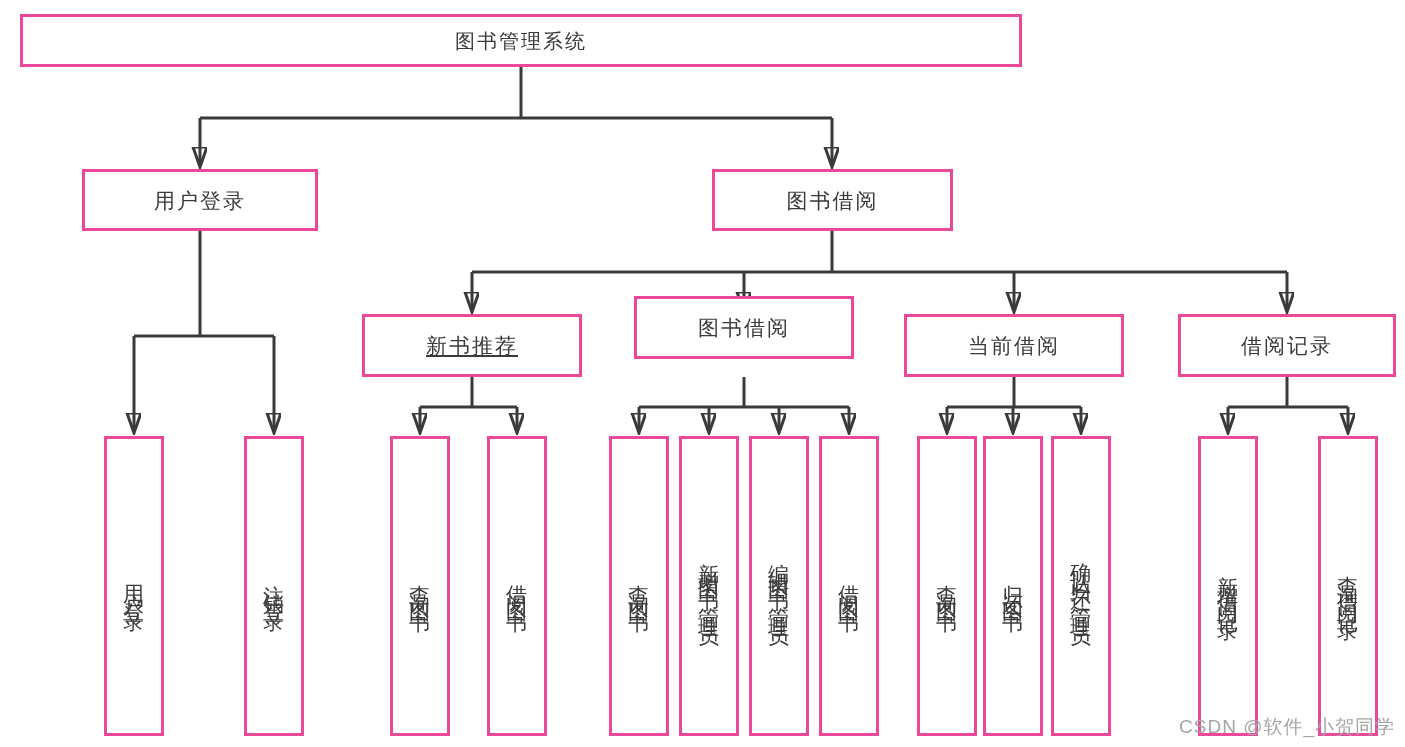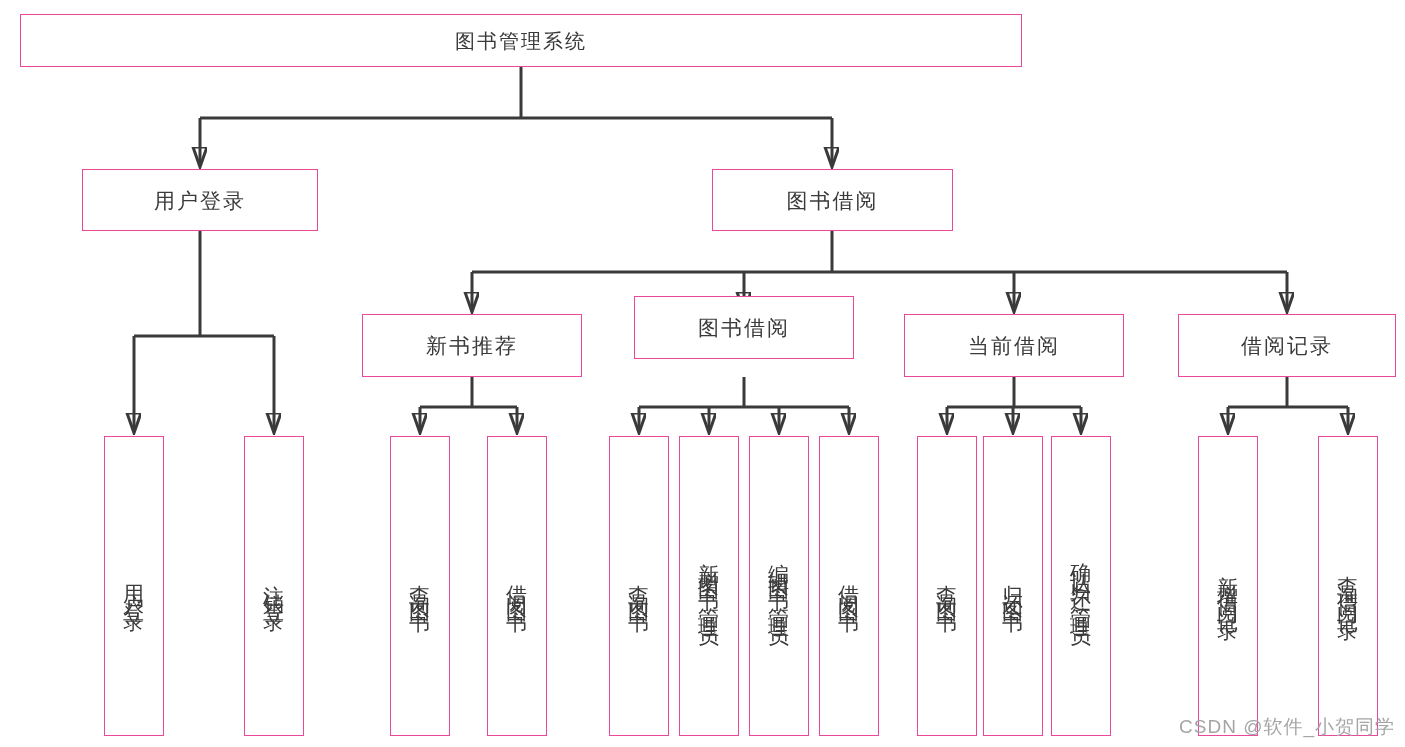--- a/index.html
+++ b/index.html
@@ -10,21 +10,21 @@
     background: #ffffff;
     font-family: "Liberation Sans", sans-serif;
     overflow: hidden;
   }
   .wires { position: absolute; left: 0; top: 0; }
   .wires path { stroke: #3a3a3a; stroke-width: 3; fill: none; }
   .node {
     position: absolute;
     box-sizing: border-box;
     background: #ffffff;
-    border: 1px solid #ec4899;
+    border: 3px solid #ec4899;
     display: flex;
     align-items: center;
     justify-content: center;
     color: #3a3a3a;
   }
   .node.h span {
     font-size: 21px;
     letter-spacing: 2px;
     white-space: nowrap;
     line-height: 1;
@@ -120,21 +120,21 @@
     <span>图书管理系统</span>
   </div>
 
   <div class="node h" style="left:82px; top:169px; width:236px; height:62px;">
     <span>用户登录</span>
   </div>
   <div class="node h" style="left:712px; top:169px; width:241px; height:62px;">
     <span>图书借阅</span>
   </div>
 
-  <div class="node h" style="left:362px; top:314px; width:220px; height:63px;">
+  <div class="node h" style="left:362px; top:314px; width:220px; height:63px;text-decoration:underline;">
     <span>新书推荐</span>
   </div>
   <div class="node h" style="left:634px; top:296px; width:220px; height:63px;justify-content:center;">
     <span>图书借阅</span>
   </div>
   <div class="node h" style="left:1178px; top:314px; width:218px; height:63px;">
     <span>借阅记录</span>
   </div>
   <div class="node h" style="left:904px; top:314px; width:220px; height:63px;">
     <span>当前借阅</span>

